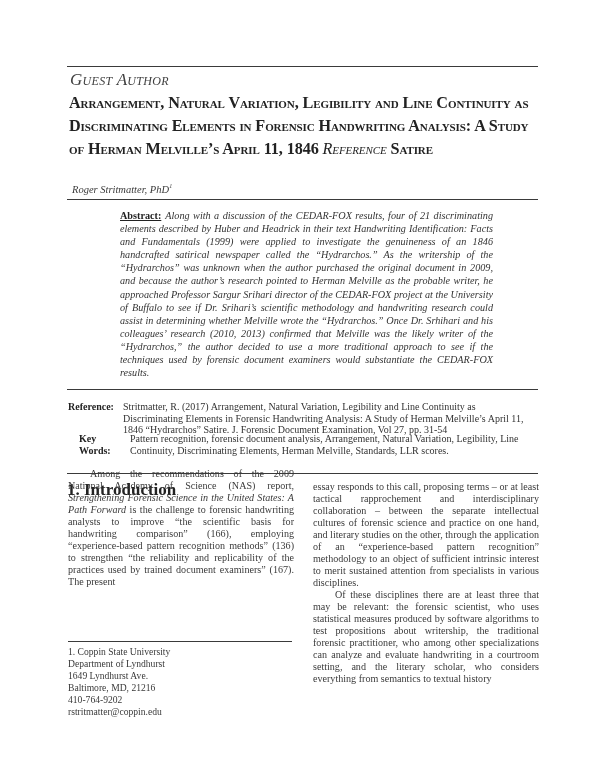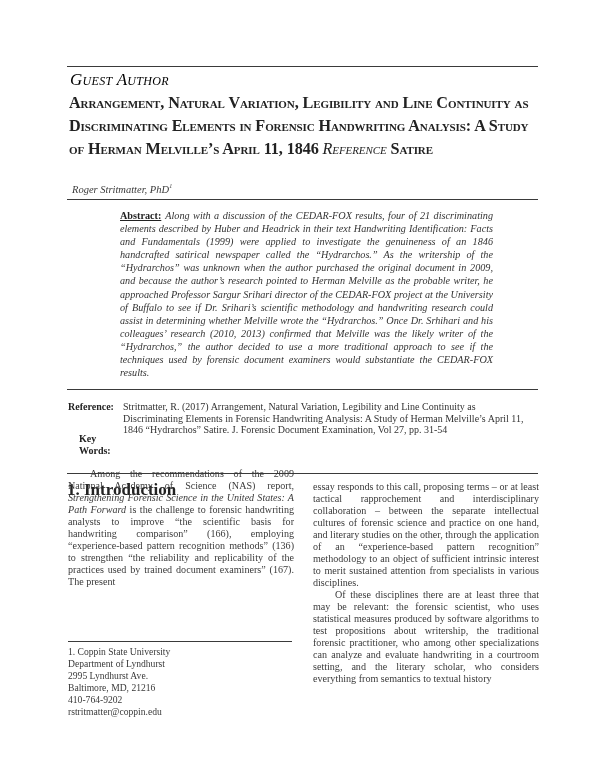--- a/index.html
+++ b/index.html
@@ -23,21 +23,21 @@
       border-top: 1.6px solid #3a3a3a;
     }
     .guest-author {
       position: absolute;
       left: 70px;
       top: 70px;
       font-size: 17px;
       font-style: italic;
       font-variant: small-caps;
       letter-spacing: 0.3px;
-      color: #000000;
+      color: #404040;
     }
     .title {
       position: absolute;
       left: 69px;
       top: 92px;
       width: 475px;
       font-size: 16.2px;
       line-height: 23px;
       font-weight: bold;
       font-variant: small-caps;
@@ -140,36 +140,37 @@
 
 <div class="rule" style="top:389px;"></div>
 
 <div class="meta-row" style="top:401px;">
   <span class="meta-label ref">Reference:</span>
   <span class="meta-text">Stritmatter, R. (2017) Arrangement, Natural Variation, Legibility and Line Continuity as Discriminating Elements in Forensic Handwriting Analysis: A Study of Herman Melville’s April 11, 1846 “Hydrarchos” Satire. J. Forensic Document Examination, Vol 27, pp. 31-54</span>
 </div>
 
 <div class="meta-row" style="top:433px;margin-left:11px;">
   <span class="meta-label kw">Key Words:</span>
+  <span class="meta-text">Pattern recognition, forensic document analysis, Arrangement, Natural Variation, Legibility, Line Continuity, Discriminating Elements, Herman Melville, Standards, LLR scores.</span>
 </div>
 
 <div class="rule" style="top:473px;"></div>
 
 <h2 class="section-heading">1. Introduction</h2>
 
 <div class="col col-left">
   <p class="indent"><span>Among the recommendations of the 2009 National Academy of Science (NAS) report, </span><i>Strengthening Forensic Science in the United States: A Path Forward</i><span> is the challenge to forensic handwriting analysts to improve “the scientific basis for handwriting comparison” (166), employing “experience-based pattern recognition methods” (136) to strengthen “the reliability and replicability of the practices used by trained document examiners” (167). The present</span></p>
 </div>
 
 <div class="footnote-rule"></div>
 
 <div class="footnote">
   <div>1.  Coppin State University</div>
   <div>Department of Lyndhurst</div>
-  <div>2995 Lyndhurst Ave.</div>
+  <div>1649 Lyndhurst Ave.</div>
   <div>Baltimore, MD, 21216</div>
   <div>410-764-9202</div>
   <div>rstritmatter@coppin.edu</div>
 </div>
 
 <div class="col col-right">
   <p>essay responds to this call, proposing terms – or at least tactical rapprochement and interdisciplinary collaboration – between the separate intellectual cultures of forensic science and practice on one hand, and literary studies on the other, through the application of an “experience-based pattern recognition” methodology to an object of sufficient intrinsic interest to merit sustained attention from specialists in various disciplines.</p>
   <p class="indent">Of these disciplines there are at least three that may be relevant: the forensic scientist, who uses statistical measures produced by software algorithms to test propositions about writership, the traditional forensic practitioner, who among other specializations can analyze and evaluate handwriting in a courtroom setting, and the literary scholar, who considers everything from semantics to textual history</p>
 </div>
 

